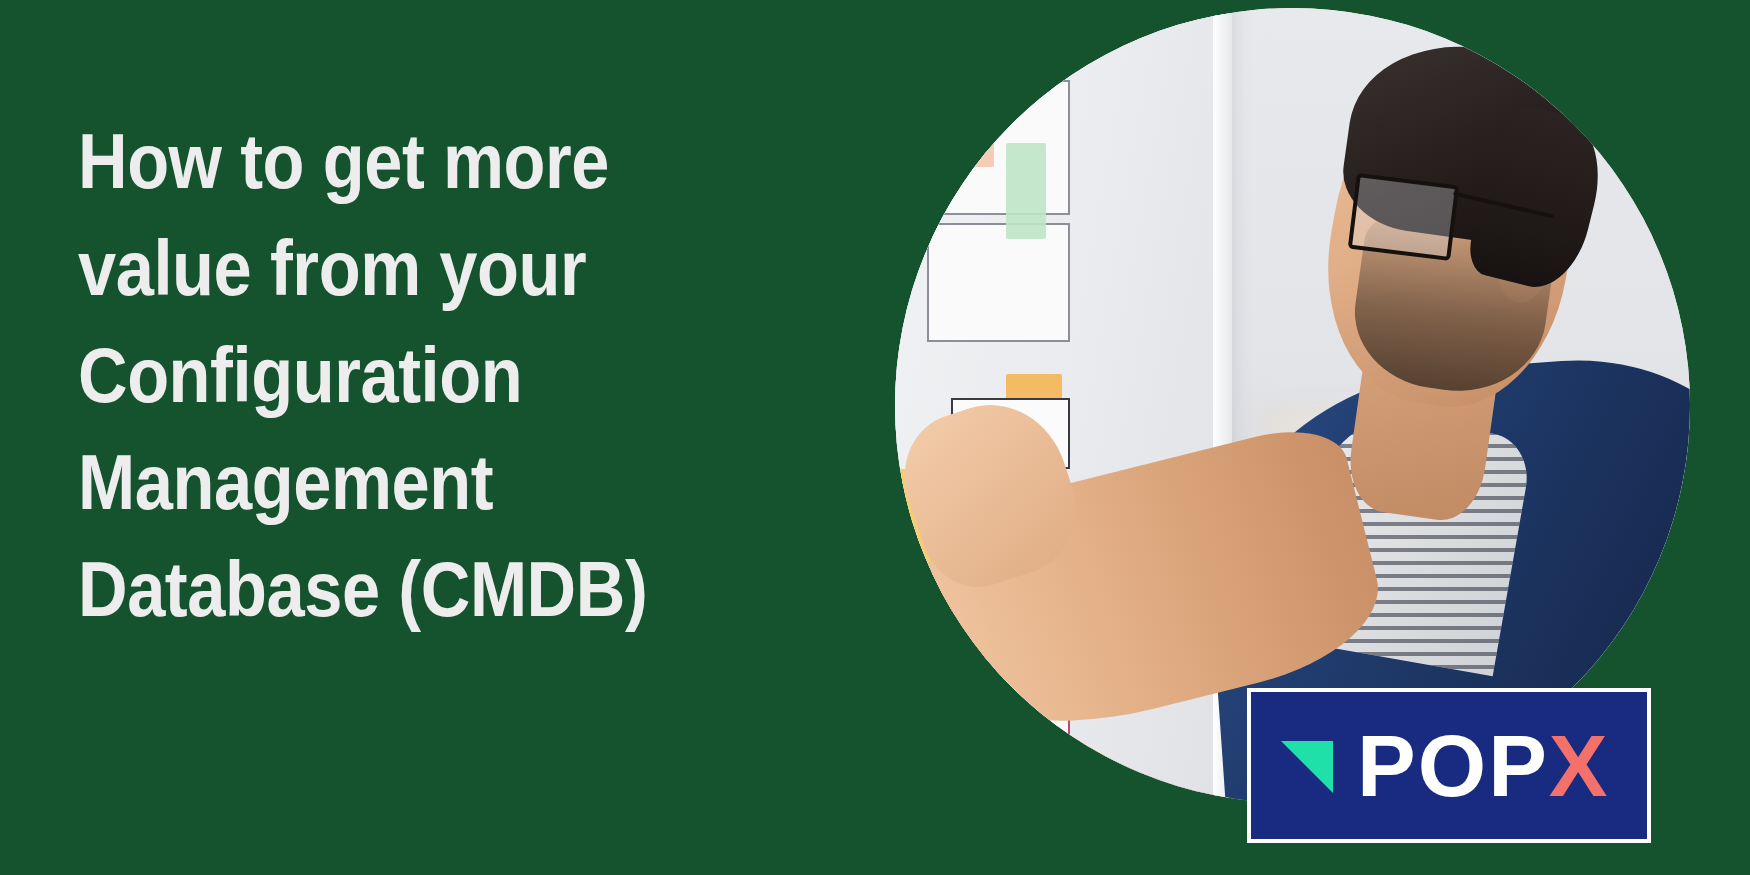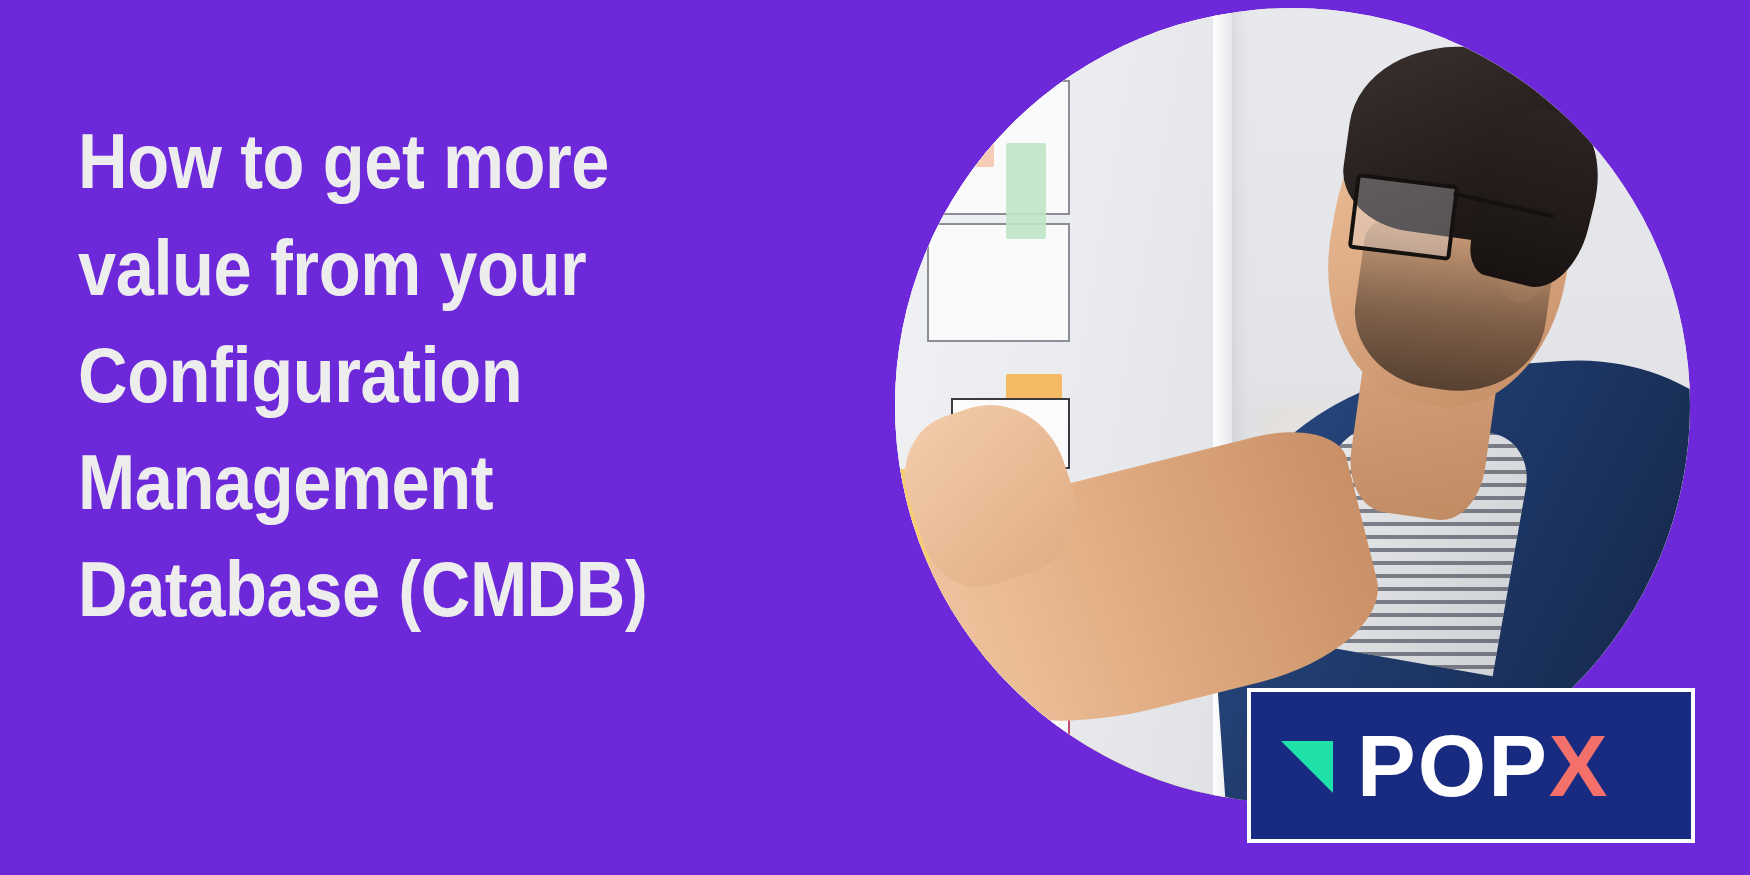--- a/index.html
+++ b/index.html
@@ -4,21 +4,21 @@
 <style>
   * { margin:0; padding:0; box-sizing:border-box; }
   html, body {
     width:1750px; height:875px;
     overflow:hidden;
     font-family:"Liberation Sans", sans-serif;
   }
   #stage{
     position:relative;
     width:1750px; height:875px;
-    background:#6d28d9;
+    background:#14532d;
     overflow:hidden;
   }
 
   
   .headline{
     position:absolute;
     left:78px; top:108px;
     width:760px;
     color:#EDEDEE;
     font-family:"Liberation Sans", sans-serif;
@@ -204,21 +204,21 @@
     width:20%; height:22%;
     background:linear-gradient(150deg,#F4CDAA 0%,#DFAC84 100%);
     border-radius:38% 46% 40% 34%;
     transform:rotate(-18deg);
   }
 
   
   .logo-box{
     position:absolute;
     left:1247px; top:688px;
-    width:448px; height:155px;
+    width:404px; height:155px;
     background:#192B80;
     border:4px solid #FFFFFF;
   }
   .logo-row{
     position:absolute;
     left:0; top:0; right:0; bottom:0;
     display:flex;
     align-items:center;
     padding-left:30px;
   }

